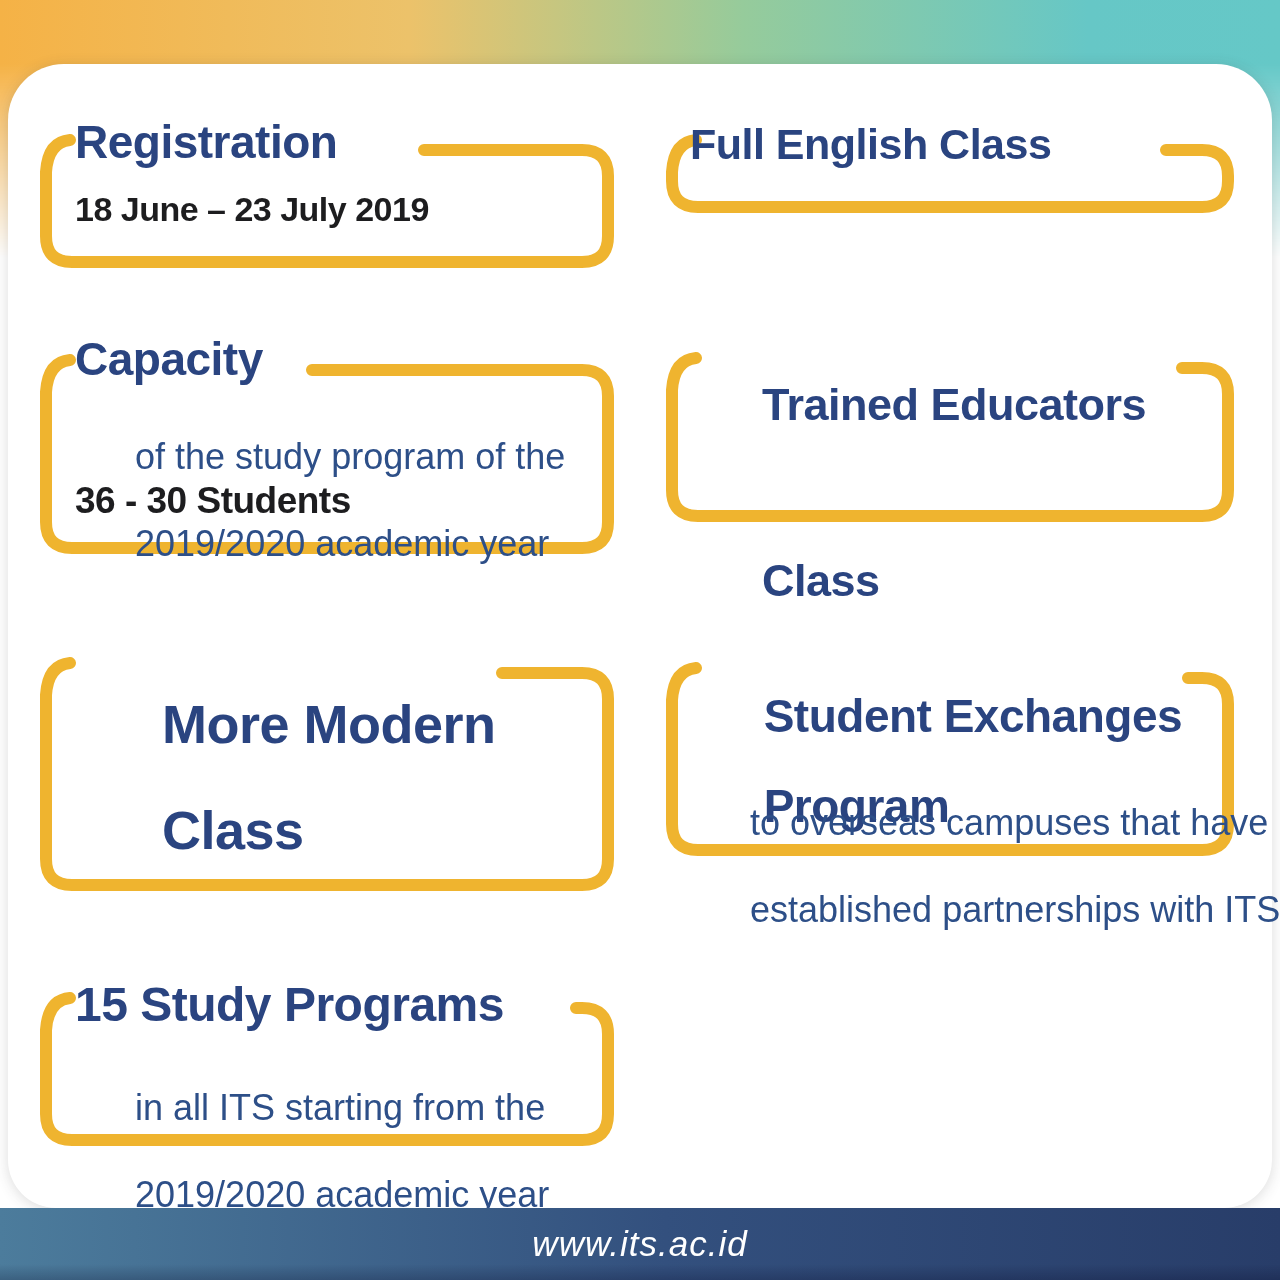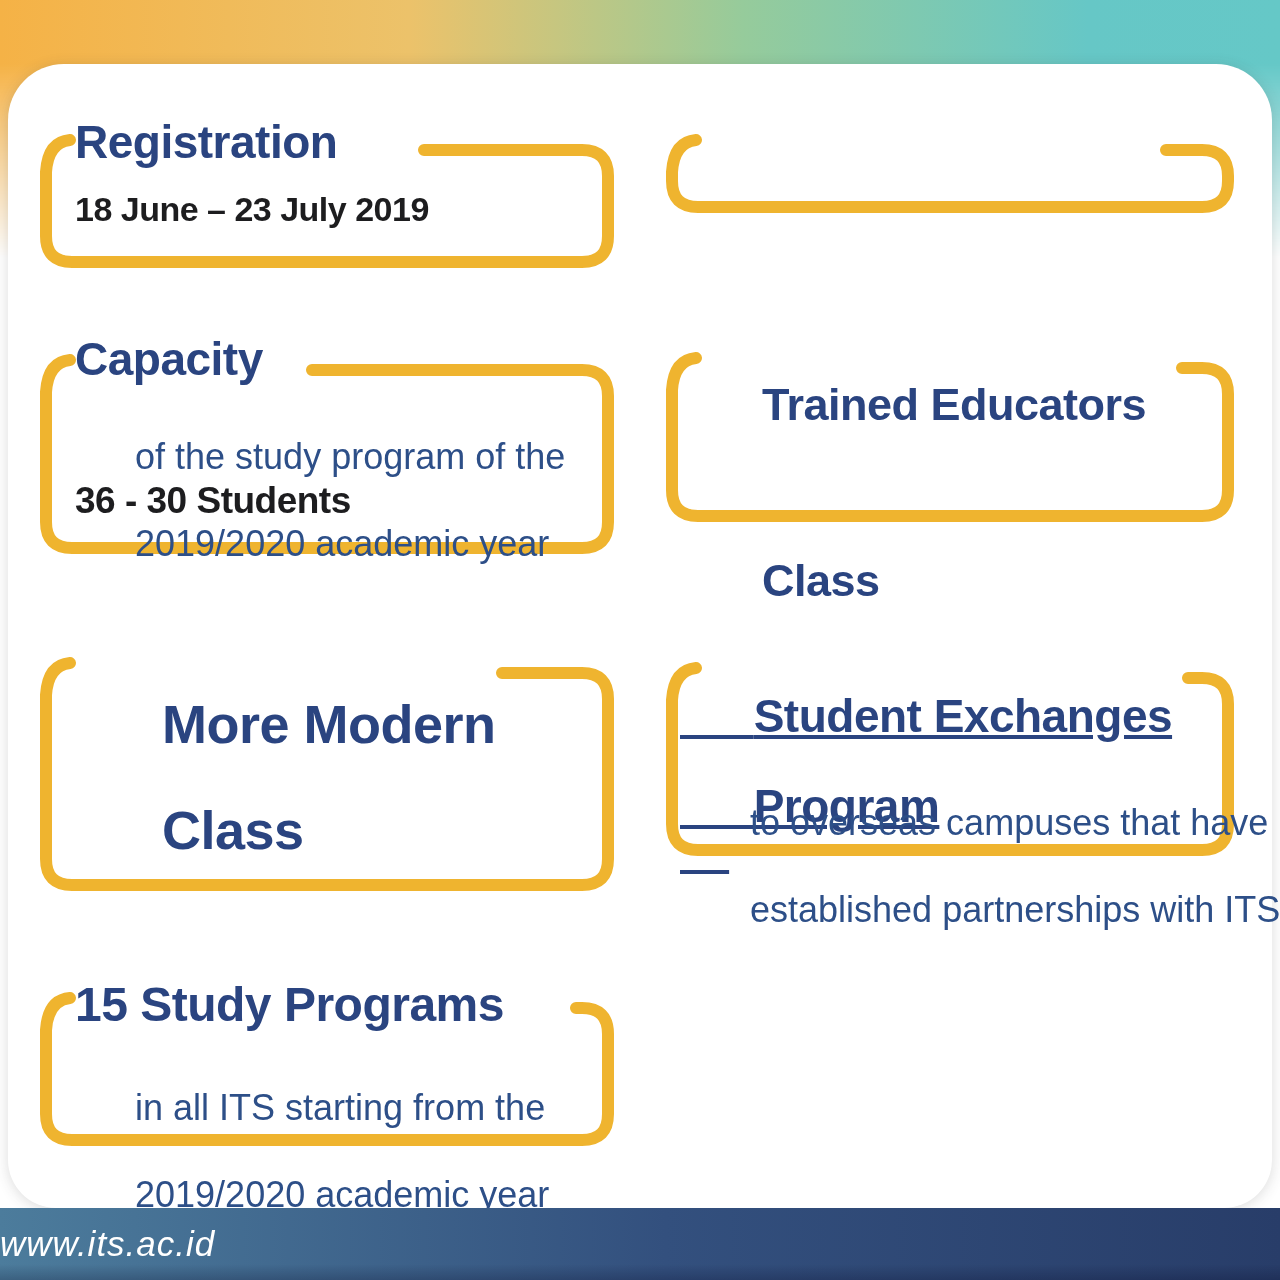--- a/index.html
+++ b/index.html
@@ -14,21 +14,21 @@
     background:linear-gradient(90deg,#F5B246 0%,#ECC26A 32%,#96CB9B 58%,#66C7C6 85%,#65C8C7 100%);
     -webkit-mask-image:linear-gradient(180deg,#000 0px,#000 64px,rgba(0,0,0,0) 258px);
     mask-image:linear-gradient(180deg,#000 0px,#000 64px,rgba(0,0,0,0) 258px);
   }
   
   .footer-band{
     position:absolute;left:0;bottom:0;width:1280px;height:72px;
     background:
       linear-gradient(180deg,rgba(0,0,30,0) 78%,rgba(0,0,30,0.22) 100%),
       linear-gradient(90deg,#4C7C9C 0%,#33507E 52%,#283D69 100%);
-    display:flex;align-items:center;
+    display:flex;align-items:center;justify-content:center;
   }
   .footer-url{
     color:#ffffff;font-size:35px;font-style:italic;letter-spacing:1px;
   }
   
   .card{
     position:absolute;left:8px;top:64px;right:8px;bottom:72px;
     background:#ffffff;border-radius:56px 56px 48px 48px;
     box-shadow:0 2px 14px rgba(60,60,60,0.18);
   }
@@ -59,20 +59,21 @@
       <path d="M34 40 Q12 42 10 72 L10 136 Q10 162 36 162 L546 162 Q572 162 572 136 L572 76 Q572 50 546 50 L388 50" fill="none" stroke="#EFB42F" stroke-width="12" stroke-linecap="round" stroke-linejoin="round"></path>
     </svg>
     <div class="bx-title" style="left:39px;top:20px;font-size:46px;">Registration</div>
     <div class="bx-dark" style="left:39px;top:90px;font-size:34px;">18 June – 23 July 2019</div>
   </div>
 
   <div class="infobox" style="left:662px;top:100px;width:580px;height:130px;">
     <svg width="580" height="130" viewBox="0 0 580 130">
       <path d="M34 40 Q12 42 10 72 L10 81 Q10 107 36 107 L540 107 Q566 107 566 81 L566 76 Q566 50 540 50 L504 50" fill="none" stroke="#EFB42F" stroke-width="12" stroke-linecap="round" stroke-linejoin="round"></path>
     </svg>
+    <div class="bx-title" style="left:28px;top:23px;font-size:43px;">Full English Class</div>
   </div>
 
   <div class="infobox" style="left:36px;top:320px;width:586px;height:292px;">
     <svg width="586" height="292" viewBox="0 0 586 292">
       <path d="M34 40 Q12 42 10 72 L10 202 Q10 228 36 228 L546 228 Q572 228 572 202 L572 76 Q572 50 546 50 L276 50" fill="none" stroke="#EFB42F" stroke-width="12" stroke-linecap="round" stroke-linejoin="round"></path>
     </svg>
     <div class="bx-title" style="left:39px;top:17px;font-size:46px;">Capacity</div>
     <div class="bx-body" style="left:39px;top:72px;">
       <span>of the study program of the</span><br>
       <span>2019/2020 academic year</span>
@@ -98,21 +99,21 @@
     <div class="bx-title" style="left:39px;top:22px;font-size:54px;">
       <span>More Modern</span><br>
       <span>Class</span>
     </div>
   </div>
 
   <div class="infobox" style="left:662px;top:628px;width:580px;height:286px;">
     <svg width="580" height="286" viewBox="0 0 580 286">
       <path d="M34 40 Q12 42 10 72 L10 196 Q10 222 36 222 L540 222 Q566 222 566 196 L566 76 Q566 50 540 50 L526 50" fill="none" stroke="#EFB42F" stroke-width="12" stroke-linecap="round" stroke-linejoin="round"></path>
     </svg>
-    <div class="bx-title" style="left:18px;top:21px;font-size:46px;text-decoration:underline;">
+    <div class="bx-title" style="left:28px;top:21px;font-size:46px;">
       <span>Student Exchanges</span><br>
       <span>Program</span>
     </div>
     <div class="bx-body" style="left:28px;top:130px;">
       <span>to overseas campuses that have</span><br>
       <span>established partnerships with ITS</span>
     </div>
   </div>
 
   <div class="infobox" style="left:36px;top:958px;width:586px;height:246px;">

